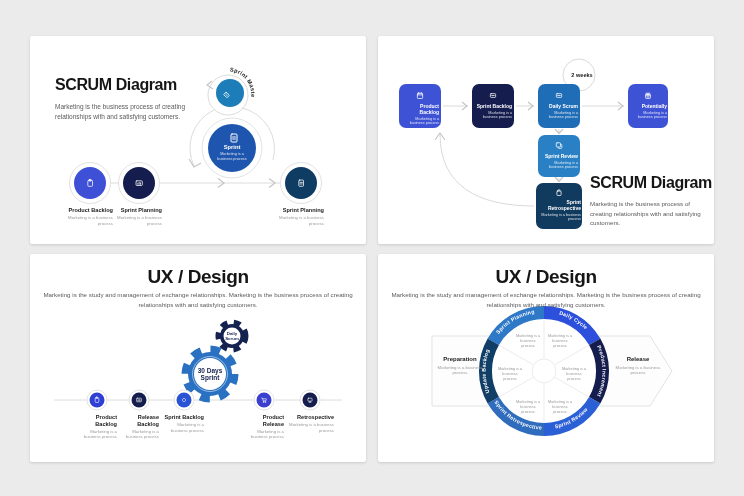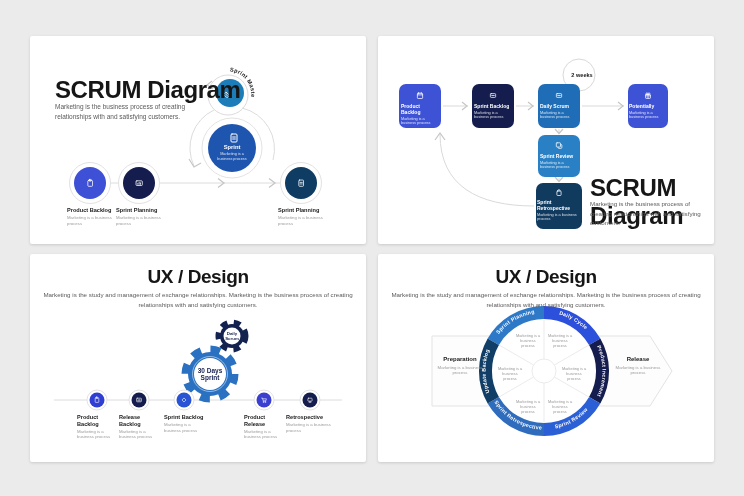--- a/index.html
+++ b/index.html
@@ -7,22 +7,22 @@
   body { background:#ebebeb; font-family:"Liberation Sans", sans-serif; position:relative; overflow:hidden; }
   .slide { position:absolute; width:336px; height:208px; background:#fff; border-radius:2px;
            box-shadow:0 1px 3px rgba(0,0,0,.14); overflow:hidden; }
   #slide1 { left:30px;  top:36px;  }
   #slide2 { left:378px; top:36px;  }
   #slide3 { left:30px;  top:254px; }
   #slide4 { left:378px; top:254px; }
   .lay { position:absolute; left:0; top:0; width:336px; height:208px; }
   .abs { position:absolute; }
   .ctr { position:absolute; transform:translate(-50%,-50%); text-align:center; }
-  .ctx { position:absolute; transform:translateX(-50%); text-align:left; }
-  .title-l { font-size:24px; font-weight:800; color:#161616; letter-spacing:-0.4px; }
+  .ctx { position:absolute; transform:translateX(-50%); text-align:right; }
+  .title-l { font-size:16px; font-weight:800; color:#161616; letter-spacing:-0.4px; }
   .title-m { font-size:19px; font-weight:800; color:#161616; letter-spacing:-0.4px; }
   .sub { font-size:6.5px; color:#5a5a5a; line-height:1.55; }
   .sub-c { font-size:6.2px; color:#5a5a5a; line-height:1.55; text-align:center; }
   .nlabel { font-size:5.6px; font-weight:700; color:#1a1a1a; line-height:1.2; }
   .ncap { font-size:4.3px; color:#9a9a9a; line-height:1.25; margin-top:1.5px; }
   .wlabel { font-size:5px; font-weight:700; color:#fff; line-height:1.2; }
   .wcap { font-size:3.8px; color:rgba(255,255,255,.82); line-height:1.25; margin-top:1.5px; }
   .gtext-b { font-size:6.5px; font-weight:700; color:#16214f; line-height:1.15; }
   .gtext-s { font-size:4.4px; font-weight:700; color:#16214f; line-height:1.15; }
   .ringcap { font-size:3.9px; color:#9a9a9a; line-height:1.25; }

